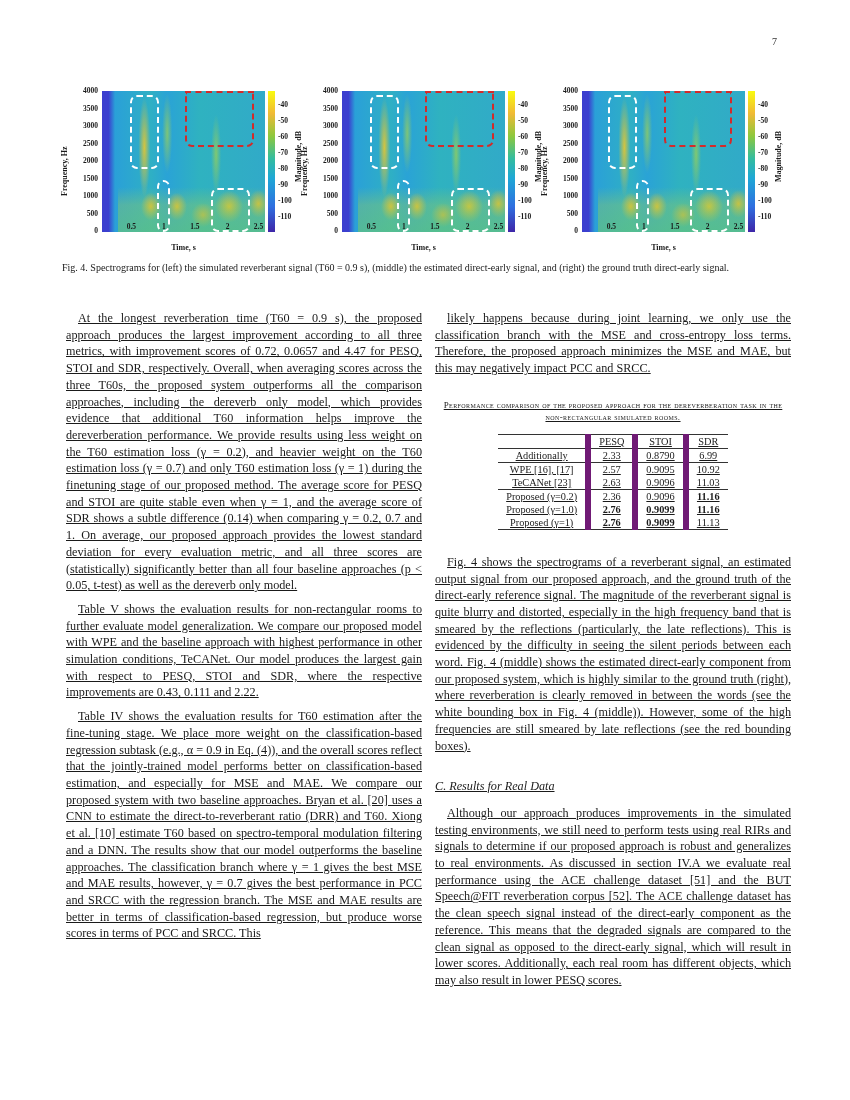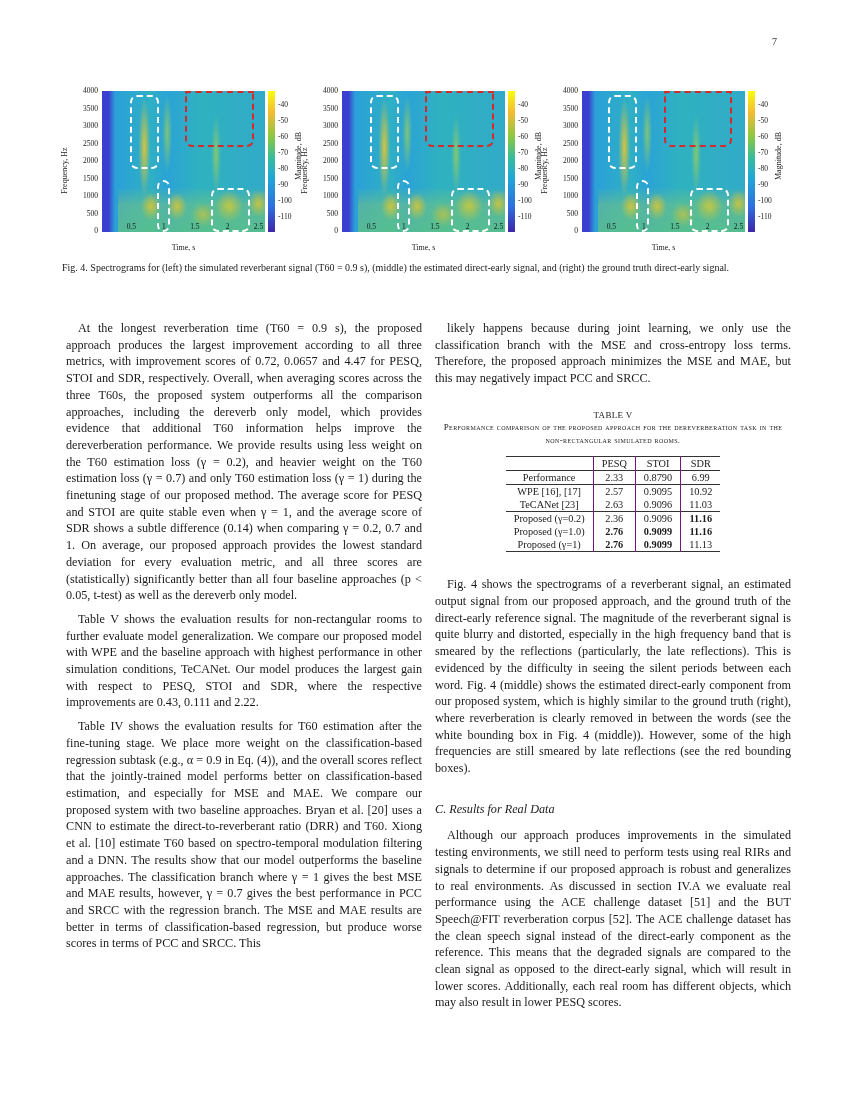--- a/index.html
+++ b/index.html
@@ -1,18 +1,18 @@
 <!DOCTYPE html>
 <html><head>
 <meta charset="utf-8">
 <style>
   html,body{margin:0;padding:0;background:#fff;}
   body{width:850px;height:1100px;position:relative;overflow:hidden;font-family:"Liberation Serif","DejaVu Serif",serif;color:#1a1a1a;}
   .page-num{position:absolute;top:36px;left:772px;font-size:10px;color:#333;}
-  .figrow{position:absolute;top:86px;left:62px;width:730px;height:170px;}
+  .figrow{position:absolute;top:86px;left:62px;width:730px;height:170px;font-weight:bold;}
   .spec{position:absolute;top:0;width:240px;height:170px;}
   .spec .ylabel{position:absolute;left:-2px;top:45px;width:14px;height:80px;font-size:8px;writing-mode:vertical-rl;transform:rotate(180deg);text-align:center;white-space:nowrap;}
   .spec .yticks{position:absolute;left:8px;top:0;width:28px;height:150px;}
   .spec .ytick{position:absolute;right:0;font-size:7.5px;line-height:8px;}
   .spec .plot{position:absolute;left:40px;top:5px;width:163px;height:141px;overflow:hidden;
      background:
       radial-gradient(ellipse 6px 50px at 26% 40%, rgba(240,200,40,.85), transparent),
       radial-gradient(ellipse 10px 14px at 30% 82%, rgba(245,190,40,.9), transparent),
       radial-gradient(ellipse 10px 14px at 46% 82%, rgba(245,190,40,.9), transparent),
       radial-gradient(ellipse 12px 12px at 62% 88%, rgba(235,185,50,.8), transparent),
@@ -25,31 +25,31 @@
   .spec .plot .box{position:absolute;border:2px dashed #fff;border-radius:7px;box-sizing:border-box;}
   .spec .plot .box.red{border-color:#d42a2a;}
   .spec .xticks{position:absolute;left:40px;top:136px;width:163px;height:10px;}
   .spec .xtick{position:absolute;font-size:7.5px;transform:translateX(-50%);}
   .spec .xlabel{position:absolute;left:40px;top:157px;width:163px;text-align:center;font-size:8px;}
   .spec .cbar{position:absolute;left:206px;top:5px;width:7px;height:141px;background:linear-gradient(to top,#3e26a8,#2f6fe0 18%,#1ea7d6 38%,#33bca0 52%,#8dc83e 68%,#f0ba36 84%,#f9fb0e 100%);}
   .spec .cticks{position:absolute;left:216px;top:5px;width:22px;height:141px;}
   .spec .ctick{position:absolute;left:0;font-size:7.5px;line-height:8px;}
   .spec .clabel{position:absolute;left:232px;top:30px;width:12px;height:80px;font-size:8px;writing-mode:vertical-rl;transform:rotate(180deg);text-align:center;white-space:nowrap;}
   .fig-caption{position:absolute;top:261px;left:62px;width:728px;font-size:10px;line-height:13px;text-align:justify;}
-  .col{position:absolute;top:320px;width:356px;font-size:12.2px;line-height:16.7px;text-align:justify;}
+  .col{position:absolute;top:310px;width:356px;font-size:12.2px;line-height:16.7px;text-align:justify;text-decoration:underline;}
   .col.left{left:66px;}
   .col.right{left:435px;}
   .col p{margin:0 0 7px 0;text-indent:12px;}
   .tcap{text-align:center;font-size:9px;line-height:12.5px;margin-top:22px;}
   .tcap .ttl{display:block;letter-spacing:.3px;}
   .tcap .sub{font-variant:small-caps;letter-spacing:.4px;}
   table.res{border-collapse:collapse;margin:10px auto 0 auto;font-size:10.3px;line-height:11px;}
   table.res td, table.res th{padding:1px 8px;text-align:center;font-weight:normal;}
   table.res thead tr{border-top:1px solid #333;border-bottom:1px solid #333;}
-  table.res td.vb, table.res th.vb{border-left:1px solid #701a75;}
+  table.res td.vb, table.res th.vb{border-left:6px solid #701a75;}
   table.res tr.sep{border-top:1px solid #333;}
   table.res tbody tr:last-child{border-bottom:1px solid #333;}
   table.res .b{font-weight:bold;}
   .section-heading{font-style:italic;margin:24px 0 10px 0 !important;text-indent:0 !important;}
 </style>
 </head>
 <body>
 
 <div class="page-num">7</div>
 
@@ -187,36 +187,35 @@
 <div class="col left">
   <p>At the longest reverberation time (T60 = 0.9 s), the proposed approach produces the largest improvement according to all three metrics, with improvement scores of 0.72, 0.0657 and 4.47 for PESQ, STOI and SDR, respectively. Overall, when averaging scores across the three T60s, the proposed system outperforms all the comparison approaches, including the dereverb only model, which provides evidence that additional T60 information helps improve the dereverberation performance. We provide results using less weight on the T60 estimation loss (γ = 0.2), and heavier weight on the T60 estimation loss (γ = 0.7) and only T60 estimation loss (γ = 1) during the finetuning stage of our proposed method. The average score for PESQ and STOI are quite stable even when γ = 1, and the average score of SDR shows a subtle difference (0.14) when comparing γ = 0.2, 0.7 and 1. On average, our proposed approach provides the lowest standard deviation for every evaluation metric, and all three scores are (statistically) significantly better than all four baseline approaches (p &lt; 0.05, t-test) as well as the dereverb only model.</p>
   <p>Table V shows the evaluation results for non-rectangular rooms to further evaluate model generalization. We compare our proposed model with WPE and the baseline approach with highest performance in other simulation conditions, TeCANet. Our model produces the largest gain with respect to PESQ, STOI and SDR, where the respective improvements are 0.43, 0.111 and 2.22.</p>
   <p>Table IV shows the evaluation results for T60 estimation after the fine-tuning stage. We place more weight on the classification-based regression subtask (e.g., α = 0.9 in Eq. (4)), and the overall scores reflect that the jointly-trained model performs better on classification-based estimation, and especially for MSE and MAE. We compare our proposed system with two baseline approaches. Bryan et al. [20] uses a CNN to estimate the direct-to-reverberant ratio (DRR) and T60. Xiong et al. [10] estimate T60 based on spectro-temporal modulation filtering and a DNN. The results show that our model outperforms the baseline approaches. The classification branch where γ = 1 gives the best MSE and MAE results, however, γ = 0.7 gives the best performance in PCC and SRCC with the regression branch. The MSE and MAE results are better in terms of classification-based regression, but produce worse scores in terms of PCC and SRCC. This</p>
 </div>
 
 <div class="col right">
   <p>likely happens because during joint learning, we only use the classification branch with the MSE and cross-entropy loss terms. Therefore, the proposed approach minimizes the MSE and MAE, but this may negatively impact PCC and SRCC.</p>
 
   <div class="tcap">
-    <span class="ttl">TABLE V</span>
     <span class="sub">Performance comparison of the proposed approach for the dereverberation task in the non-rectangular simulated rooms.</span>
   </div>
 
   <table class="res">
     <thead>
       <tr>
         <th></th>
         <th class="vb">PESQ</th>
         <th class="vb">STOI</th>
         <th class="vb">SDR</th>
       </tr>
     </thead>
     <tbody>
       <tr>
-        <td>Performance</td>
+        <td>Additionally</td>
         <td class="vb">2.33</td>
         <td class="vb">0.8790</td>
         <td class="vb">6.99</td>
       </tr>
       <tr class="sep">
         <td>WPE [16], [17]</td>
         <td class="vb">2.57</td>
         <td class="vb">0.9095</td>
         <td class="vb">10.92</td>
       </tr>

